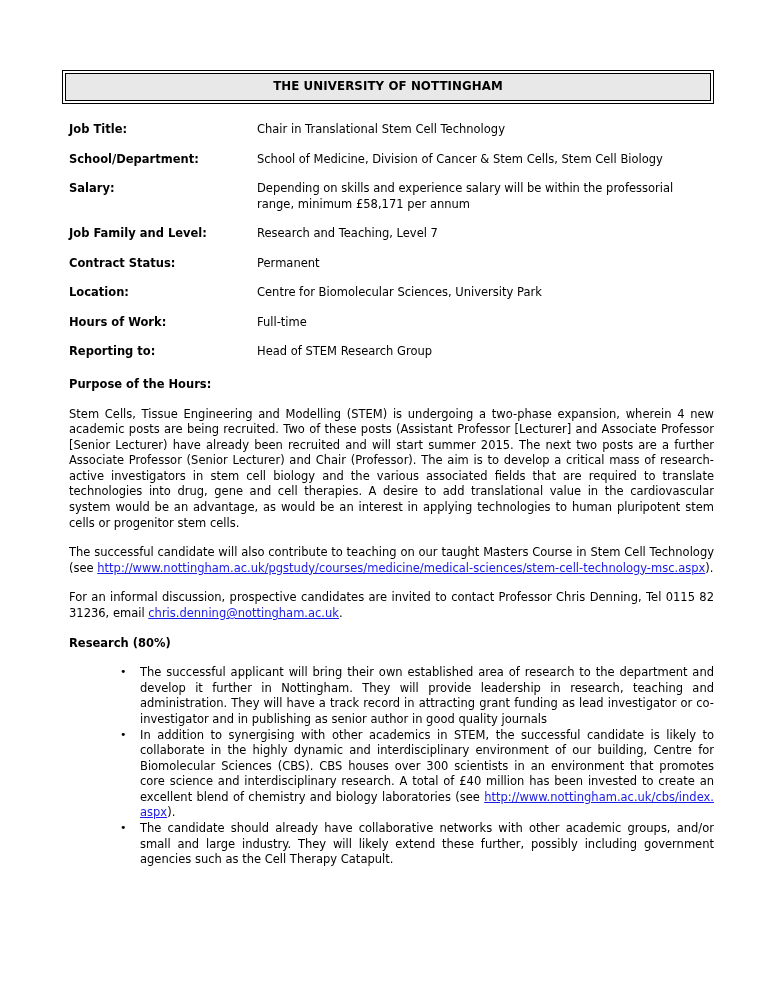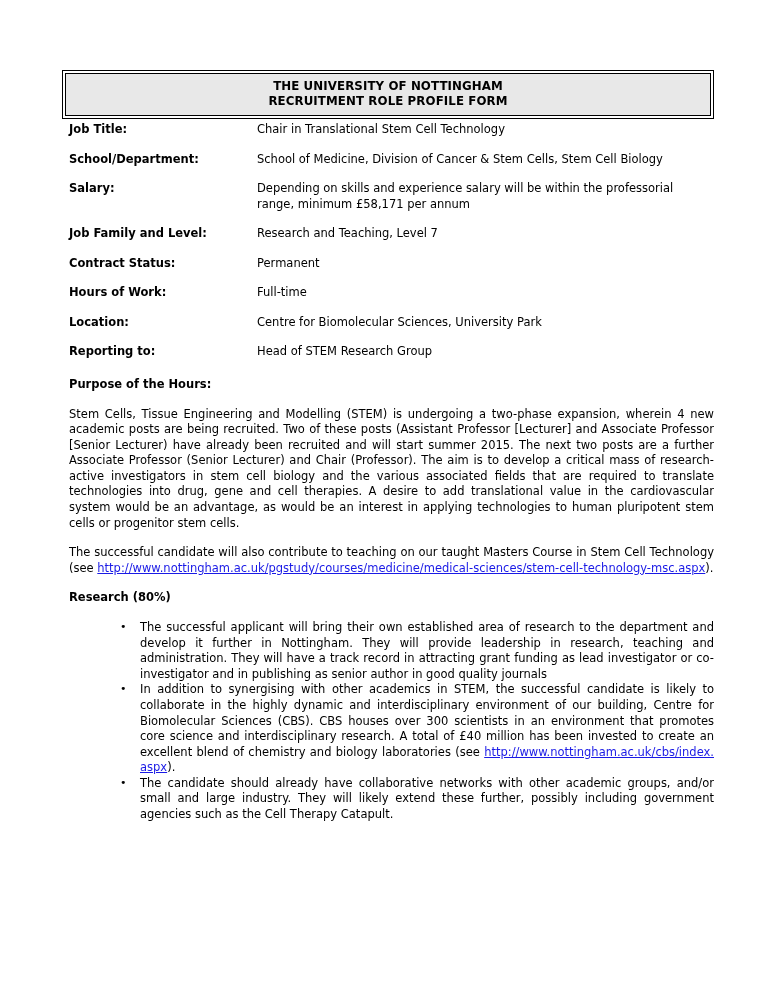--- a/index.html
+++ b/index.html
@@ -122,21 +122,20 @@
   }
 </style>
 </head>
 <body>
 
 <div class="page">
 
   <div class="title-box-outer">
     <div class="title-box-inner">
       <div class="title-line">THE UNIVERSITY OF NOTTINGHAM</div>
-      <div class="title-line">RECRUITMENT ROLE PROFILE FORM</div>
     </div>
   </div>
 
   <div class="fields">
 
     <div class="field-row">
       <div class="field-label">Job Title:</div>
       <div class="field-value">Chair in Translational Stem Cell Technology</div>
     </div>
 
@@ -154,44 +153,45 @@
       <div class="field-label">Job Family and Level:</div>
       <div class="field-value">Research and Teaching, Level 7</div>
     </div>
 
     <div class="field-row">
       <div class="field-label">Contract Status:</div>
       <div class="field-value">Permanent</div>
     </div>
 
     <div class="field-row">
+      <div class="field-label">Location:</div>
+      <div class="field-value">Centre for Biomolecular Sciences, University Park</div>
+    </div>
+
+    <div class="field-row">
       <div class="field-label">Hours of Work:</div>
       <div class="field-value">Full-time</div>
     </div>
 
     <div class="field-row">
-      <div class="field-label">Location:</div>
-      <div class="field-value">Centre for Biomolecular Sciences, University Park</div>
-    </div>
-
-    <div class="field-row">
       <div class="field-label">Reporting to:</div>
       <div class="field-value">Head of STEM Research Group</div>
     </div>
 
   </div>
 
   <div class="content">
 
     <div class="section-heading">Purpose of the Hours:</div>
 
     <p class="body">Stem Cells, Tissue Engineering and Modelling (STEM) is undergoing a two-phase expansion, wherein 4 new academic posts are being recruited. Two of these posts (Assistant Professor [Lecturer] and Associate Professor [Senior Lecturer) have already been recruited and will start summer 2015. The next two posts are a further Associate Professor (Senior Lecturer) and Chair (Professor). The aim is to develop a critical mass of research-active investigators in stem cell biology and the various associated fields that are required to translate technologies into drug, gene and cell therapies. A desire to add translational value in the cardiovascular system would be an advantage, as would be an interest in applying technologies to human pluripotent stem cells or progenitor stem cells.</p>
 
     <p class="body"><span>The successful candidate will also contribute to teaching on our taught Masters Course in Stem Cell Technology (see </span><a class="link" href="#">http://www.nottingham.ac.uk/pgstudy/courses/medicine/medical-sciences/stem-cell-technology-msc.aspx</a><span>).</span></p>
 
+    <p class="body"><span>For an informal discussion, prospective candidates are invited to contact Professor Chris Denning, Tel 0115 82 31236, email </span><a class="link" href="#">chris.denning@nottingham.ac.uk</a><span>.</span></p>
 
 
     <div class="section-heading">Research (80%)</div>
 
     <ul class="bullets">
       <li><span>The successful applicant will bring their own established area of research to the department and develop it further in Nottingham. They will provide leadership in research, teaching and administration. They will have a track record in attracting grant funding as lead investigator or co-investigator and in publishing as senior author in good quality journals</span></li>
       <li><span>In addition to synergising with other academics in STEM, the successful candidate is likely to collaborate in the highly dynamic and interdisciplinary environment of our building, Centre for Biomolecular Sciences (CBS). CBS houses over 300 scientists in an environment that promotes core science and interdisciplinary research. A total of £40 million has been invested to create an excellent blend of chemistry and biology laboratories (see </span><a class="link" href="#">http://www.nottingham.ac.uk/cbs/index.aspx</a><span>).</span></li>
       <li><span>The candidate should already have collaborative networks with other academic groups, and/or small and large industry. They will likely extend these further, possibly including government agencies such as the Cell Therapy Catapult.</span></li>
     </ul>
 

